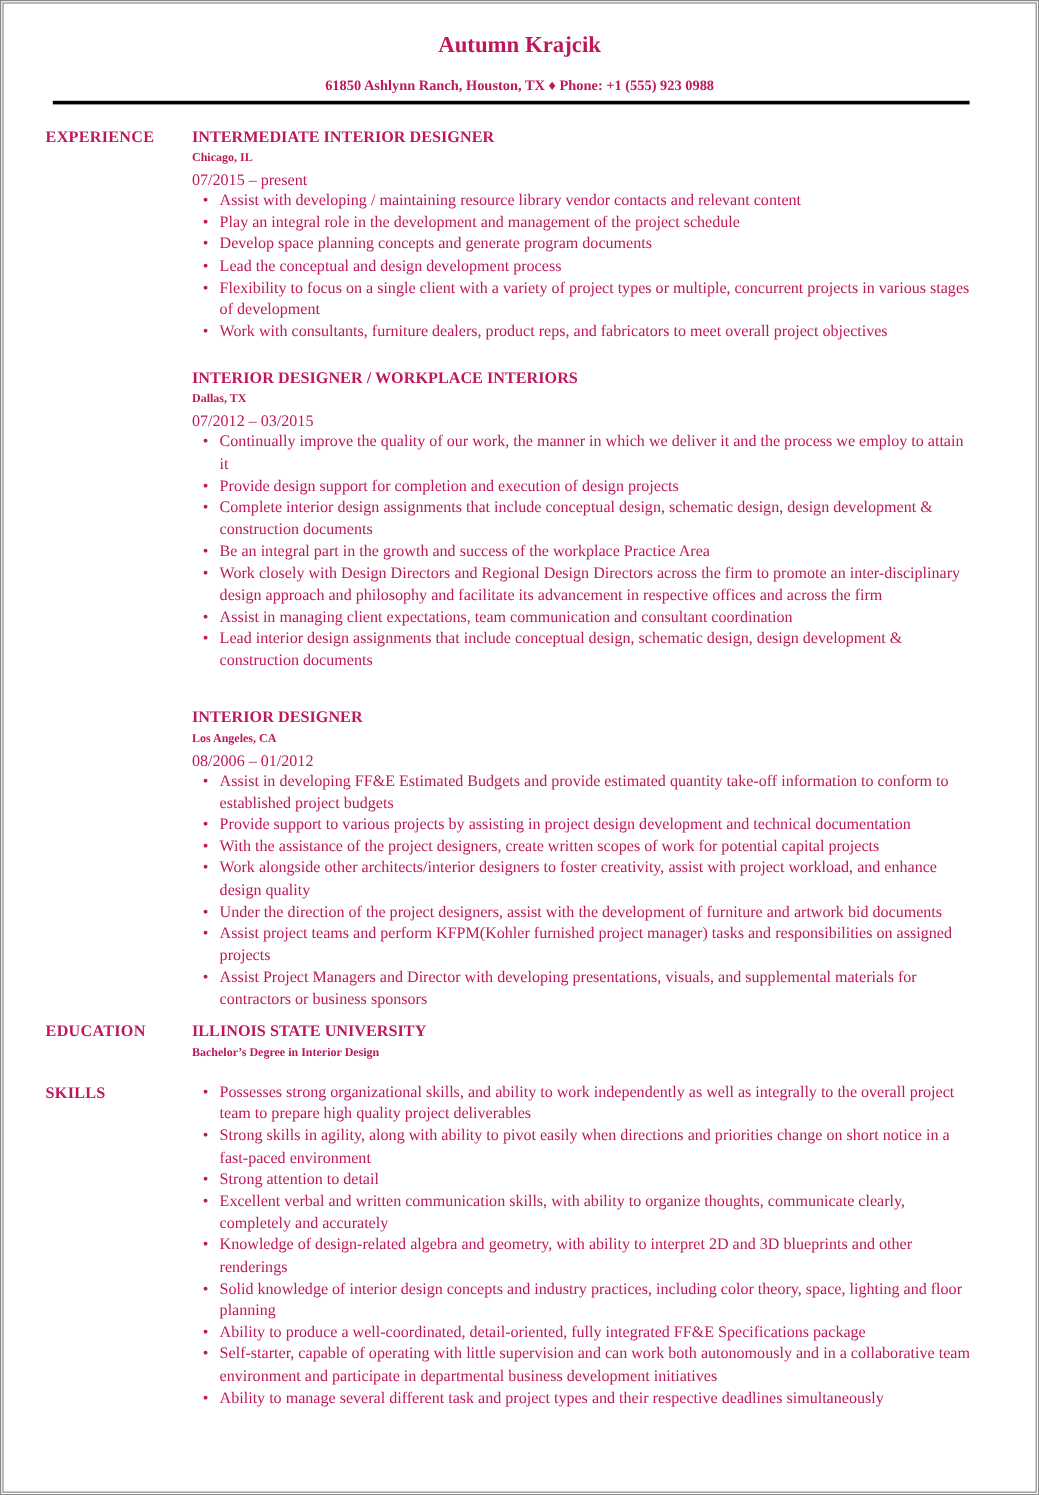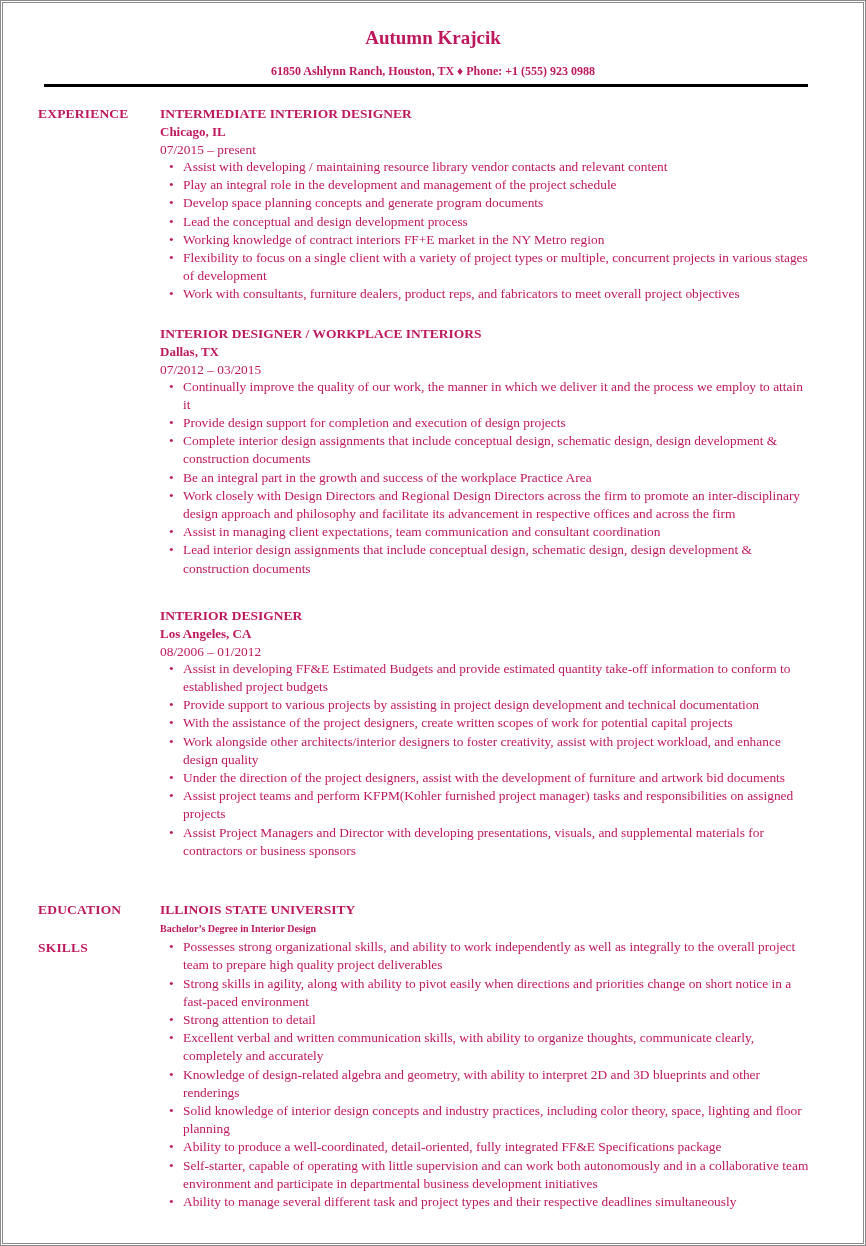--- a/index.html
+++ b/index.html
@@ -55,32 +55,32 @@
     letter-spacing: 0.2px;
   }
   .job { margin: 0; }
   .job-title {
     font-size: 13.5px;
     font-weight: bold;
     line-height: 19px;
     margin: 0;
   }
   .job-location {
-    font-size: 13px;
+    font-size: 10px;
     font-weight: bold;
     line-height: 18px;
   }
   .job-dates {
     font-size: 13.4px;
     line-height: 17px;
   }
   .mt-job2 { margin-top: 20px; }
   .mt-job3 { margin-top: 28px; }
-  .mt-edu  { margin-top: 40px; }
-  .mt-skills { }
+  .mt-edu  { margin-top: 7px; }
+  .mt-skills { margin-top: 14px; }
   
   ul.bullets {
     list-style: none;
     margin: 0;
     padding: 0;
   }
   ul.bullets li {
     position: relative;
     padding-left: 23px;
     max-width: 630px;
@@ -122,21 +122,20 @@
       <div class="side-label">EXPERIENCE</div>
       <div class="job">
         <div class="job-title">INTERMEDIATE INTERIOR DESIGNER</div>
         <div class="job-location">Chicago, IL</div>
         <div class="job-dates">07/2015 – present</div>
         <ul class="bullets">
           <li>Assist with developing / maintaining resource library vendor contacts and relevant content</li>
           <li>Play an integral role in the development and management of the project schedule</li>
           <li>Develop space planning concepts and generate program documents</li>
           <li>Lead the conceptual and design development process</li>
-          <li>Working knowledge of contract interiors FF+E market in the NY Metro region</li>
           <li>Flexibility to focus on a single client with a variety of project types or multiple, concurrent projects in various stages of development</li>
           <li>Work with consultants, furniture dealers, product reps, and fabricators to meet overall project objectives</li>
         </ul>
       </div>
     </div>
 
     <div class="section-row mt-job2">
       <div class="side-label"></div>
       <div class="job">
         <div class="job-title">INTERIOR DESIGNER / WORKPLACE INTERIORS</div>

